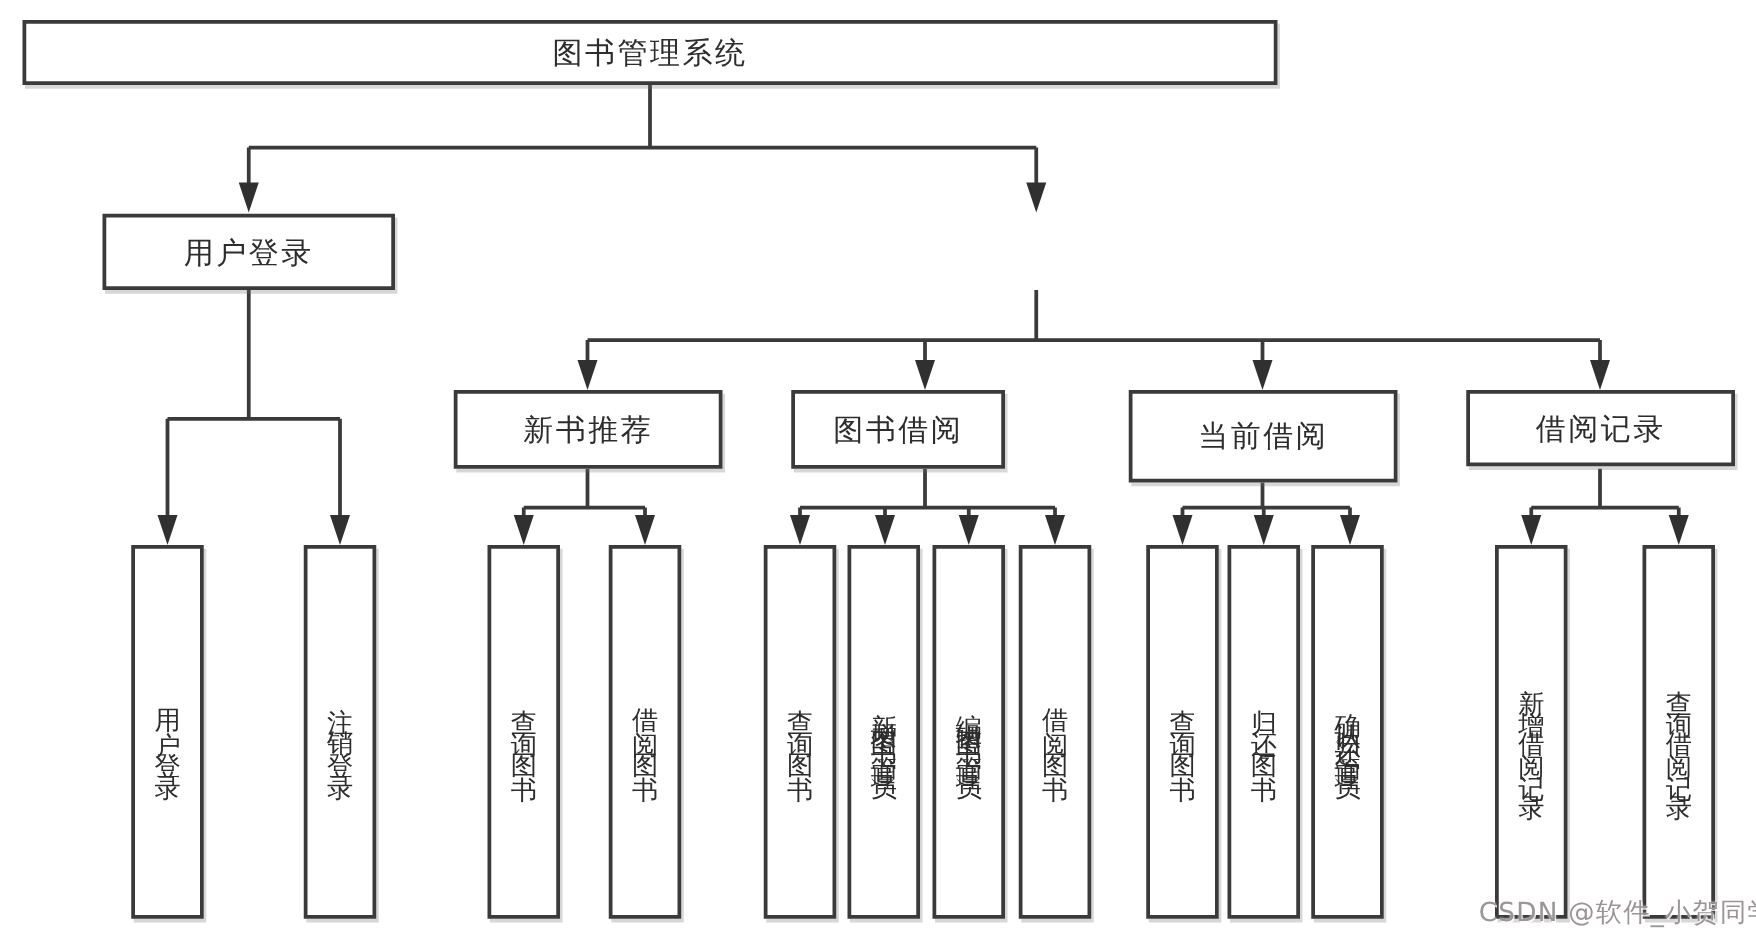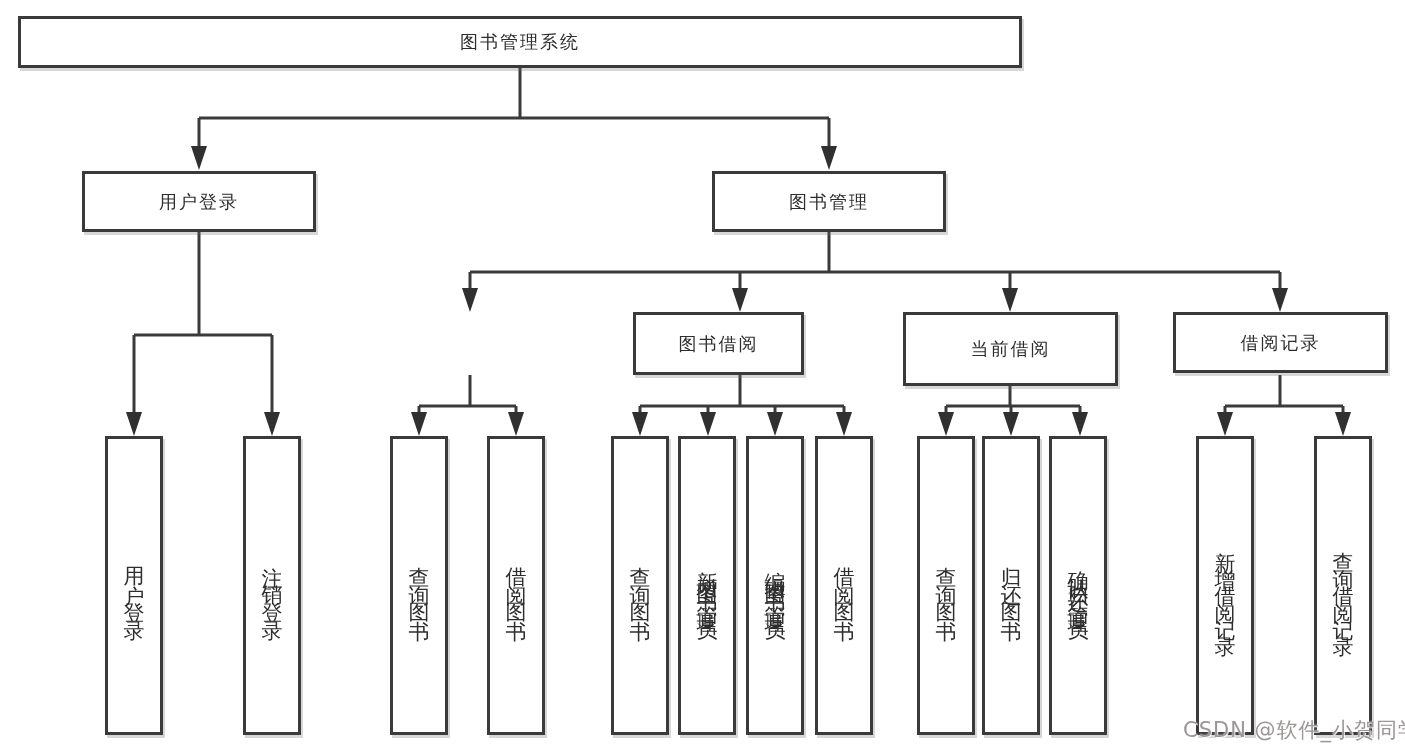--- a/index.html
+++ b/index.html
@@ -13,21 +13,21 @@
   .edges path{stroke:#3a3a3a;stroke-width:3;fill:none;}
   .edges polygon{fill:#303030;stroke:none;}
   .box{
     position:absolute;box-sizing:border-box;background:#ffffff;
     border:3px solid #3a3a3a;
     box-shadow:2px 3px 0 rgba(110,110,110,0.28);
     z-index:2;
   }
   .h{
     display:flex;align-items:center;justify-content:center;
-    font-size:18px;letter-spacing:2px;white-space:nowrap;
+    font-size:24px;letter-spacing:2px;white-space:nowrap;
   }
   .v{
     top:436px;width:58px;height:299px;
     writing-mode:vertical-rl;text-orientation:mixed;
     line-height:52px;text-align:center;
     font-size:21px;white-space:nowrap;
   }
   .leaf-s{letter-spacing:18px;}
   .leaf-m{letter-spacing:17px;}
   .leaf-l{letter-spacing:7px;}
@@ -81,22 +81,22 @@
     <g>
       <path d="M1280 375 V406 M1225 406 H1343 M1225 406 V416 M1343 406 V416"></path>
       <polygon points="1217,412 1233,412 1225,436"></polygon>
       <polygon points="1335,412 1351,412 1343,436"></polygon>
     </g>
   </svg>
 
   <div class="box h" style="left:18px;top:16px;width:1004px;height:52px">图书管理系统</div>
 
   <div class="box h" style="left:82px;top:171px;width:234px;height:61px">用户登录</div>
-  <div class="box h" style="left:712px;top:171px;width:234px;height:61px">图书管理</div>
 
+  <div class="box h" style="left:363px;top:312px;width:215px;height:63px">新书推荐</div>
   <div class="box h" style="left:633px;top:312px;width:171px;height:63px">图书借阅</div>
   <div class="box h" style="left:903px;top:312px;width:215px;height:74px">当前借阅</div>
   <div class="box h" style="left:1173px;top:312px;width:215px;height:61px">借阅记录</div>
 
   <div class="box v leaf-s" style="left:105px">用户登录</div>
   <div class="box v leaf-s" style="left:243px">注销登录</div>
 
   <div class="box v leaf-s" style="left:390px">查询图书</div>
   <div class="box v leaf-s" style="left:487px">借阅图书</div>
 

